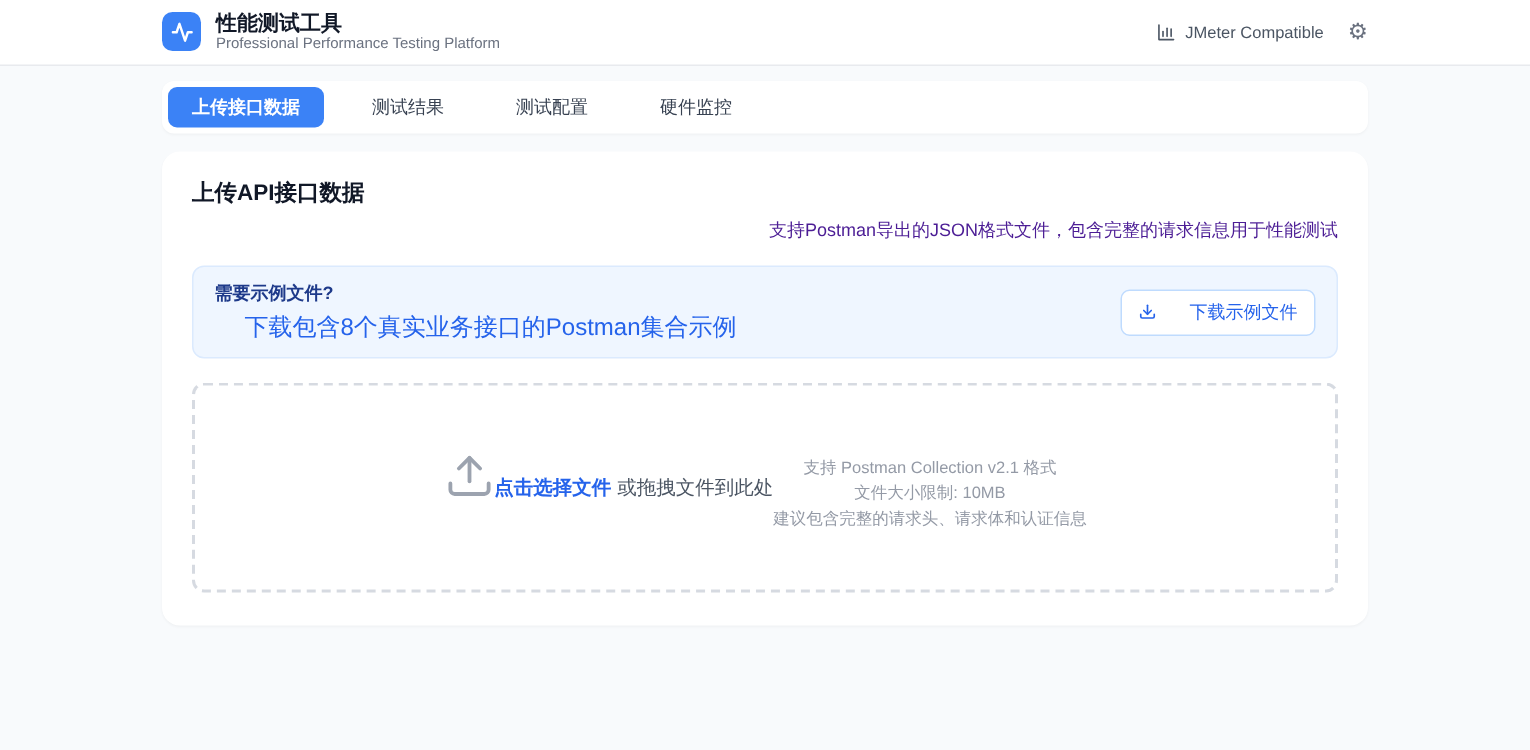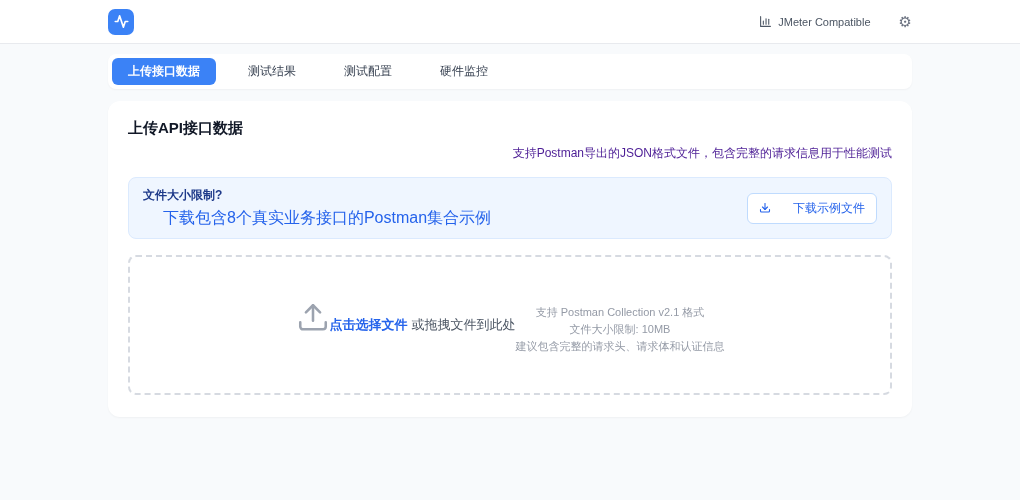--- a/index.html
+++ b/index.html
@@ -24,21 +24,21 @@
   .brand { display: flex; align-items: center; gap: 10px; }
   .brand-icon {
     width: 26px; height: 26px;
     background: #3b82f6;
     border-radius: 7px;
     display: flex; align-items: center; justify-content: center;
     flex: none;
   }
   .brand-title { font-size: 14px; font-weight: bold; color: #111827; line-height: 1.2; }
   .brand-subtitle { font-size: 10px; color: #6b7280; line-height: 1.3; }
-  .header-right { display: flex; align-items: center; gap: 28px; }
+  .header-right { display: flex; align-items: center; gap: 16px; }
   .compat { display: flex; align-items: center; gap: 6px; font-size: 11px; color: #4b5563; }
   .gear { color: #6b7280; font-size: 15px; line-height: 1; cursor: pointer; }
 
   
   .container { width: 804px; margin: 0 auto; }
 
   
   .tabbar {
     margin-top: 10px;
     background: #ffffff;
@@ -124,20 +124,24 @@
 </style>
 </head>
 <body>
 
 <div class="header">
   <div class="brand">
     <div class="brand-icon">
       <svg width="15" height="15" viewBox="0 0 24 24" fill="none" stroke="#ffffff" stroke-width="2.6" stroke-linecap="round" stroke-linejoin="round">
         <polyline points="22 12 18 12 15 21 9 3 6 12 2 12"></polyline>
       </svg>
+    </div>
+    <div>
+      <div class="brand-title">性能测试工具</div>
+      <div class="brand-subtitle">Professional Performance Testing Platform</div>
     </div>
   </div>
   <div class="header-right">
     <div class="compat">
       <svg width="13" height="13" viewBox="0 0 24 24" fill="none" stroke="#4b5563" stroke-width="2" stroke-linecap="round" stroke-linejoin="round">
         <path d="M3 3v18h18"></path>
         <path d="M8 17v-6"></path>
         <path d="M13 17V7"></path>
         <path d="M18 17v-9"></path>
       </svg>
@@ -155,21 +159,21 @@
     <div class="tab">测试配置</div>
     <div class="tab">硬件监控</div>
   </div>
 
   <div class="card">
     <div class="card-title">上传API接口数据</div>
     <div class="card-subtitle">支持Postman导出的JSON格式文件，包含完整的请求信息用于性能测试</div>
 
     <div class="banner">
       <div>
-        <div class="banner-title">文件大小限制?</div>
+        <div class="banner-title">需要示例文件?</div>
         <div class="banner-desc">下载包含8个真实业务接口的Postman集合示例</div>
       </div>
       <button class="download-btn">
         <svg width="12" height="12" viewBox="0 0 24 24" fill="none" stroke="#2563eb" stroke-width="2.2" stroke-linecap="round" stroke-linejoin="round">
           <path d="M21 15v3a2 2 0 0 1-2 2H5a2 2 0 0 1-2-2v-3"></path>
           <polyline points="7 10 12 15 17 10"></polyline>
           <line x1="12" y1="15" x2="12" y2="3"></line>
         </svg>
         <span>下载示例文件</span>
       </button>

